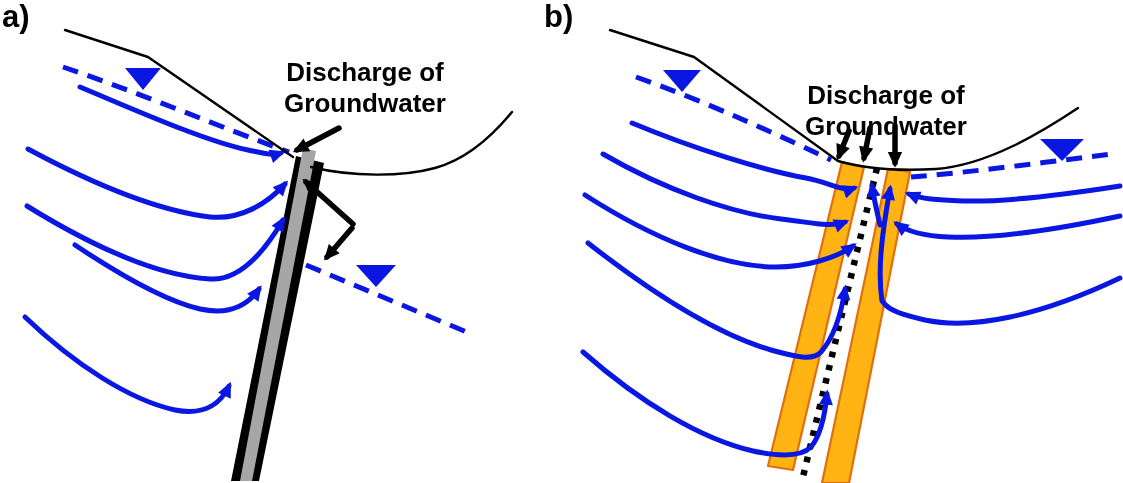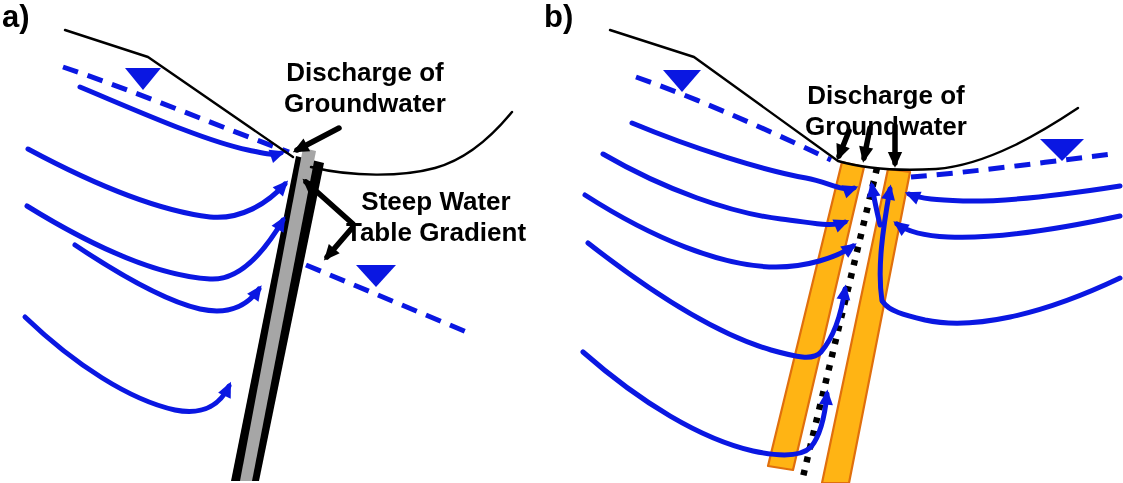--- a/index.html
+++ b/index.html
@@ -114,23 +114,19 @@
   </svg>
 
   <div id="label-a" class="panel-label">a)</div>
   <div id="label-b" class="panel-label">b)</div>
 
   <div id="ann-discharge-a" class="ann">
     <span>Discharge of</span>
     <span>Groundwater</span>
   </div>
 
-  <div id="ann-steep-a" class="ann">
-    <span>Steep Water</span>
-    <span>Table Gradient</span>
-  </div>
 
   <div id="ann-discharge-b" class="ann">
     <span>Discharge of</span>
     <span>Groundwater</span>
   </div>
 
 </div>
 
 </body></html>

